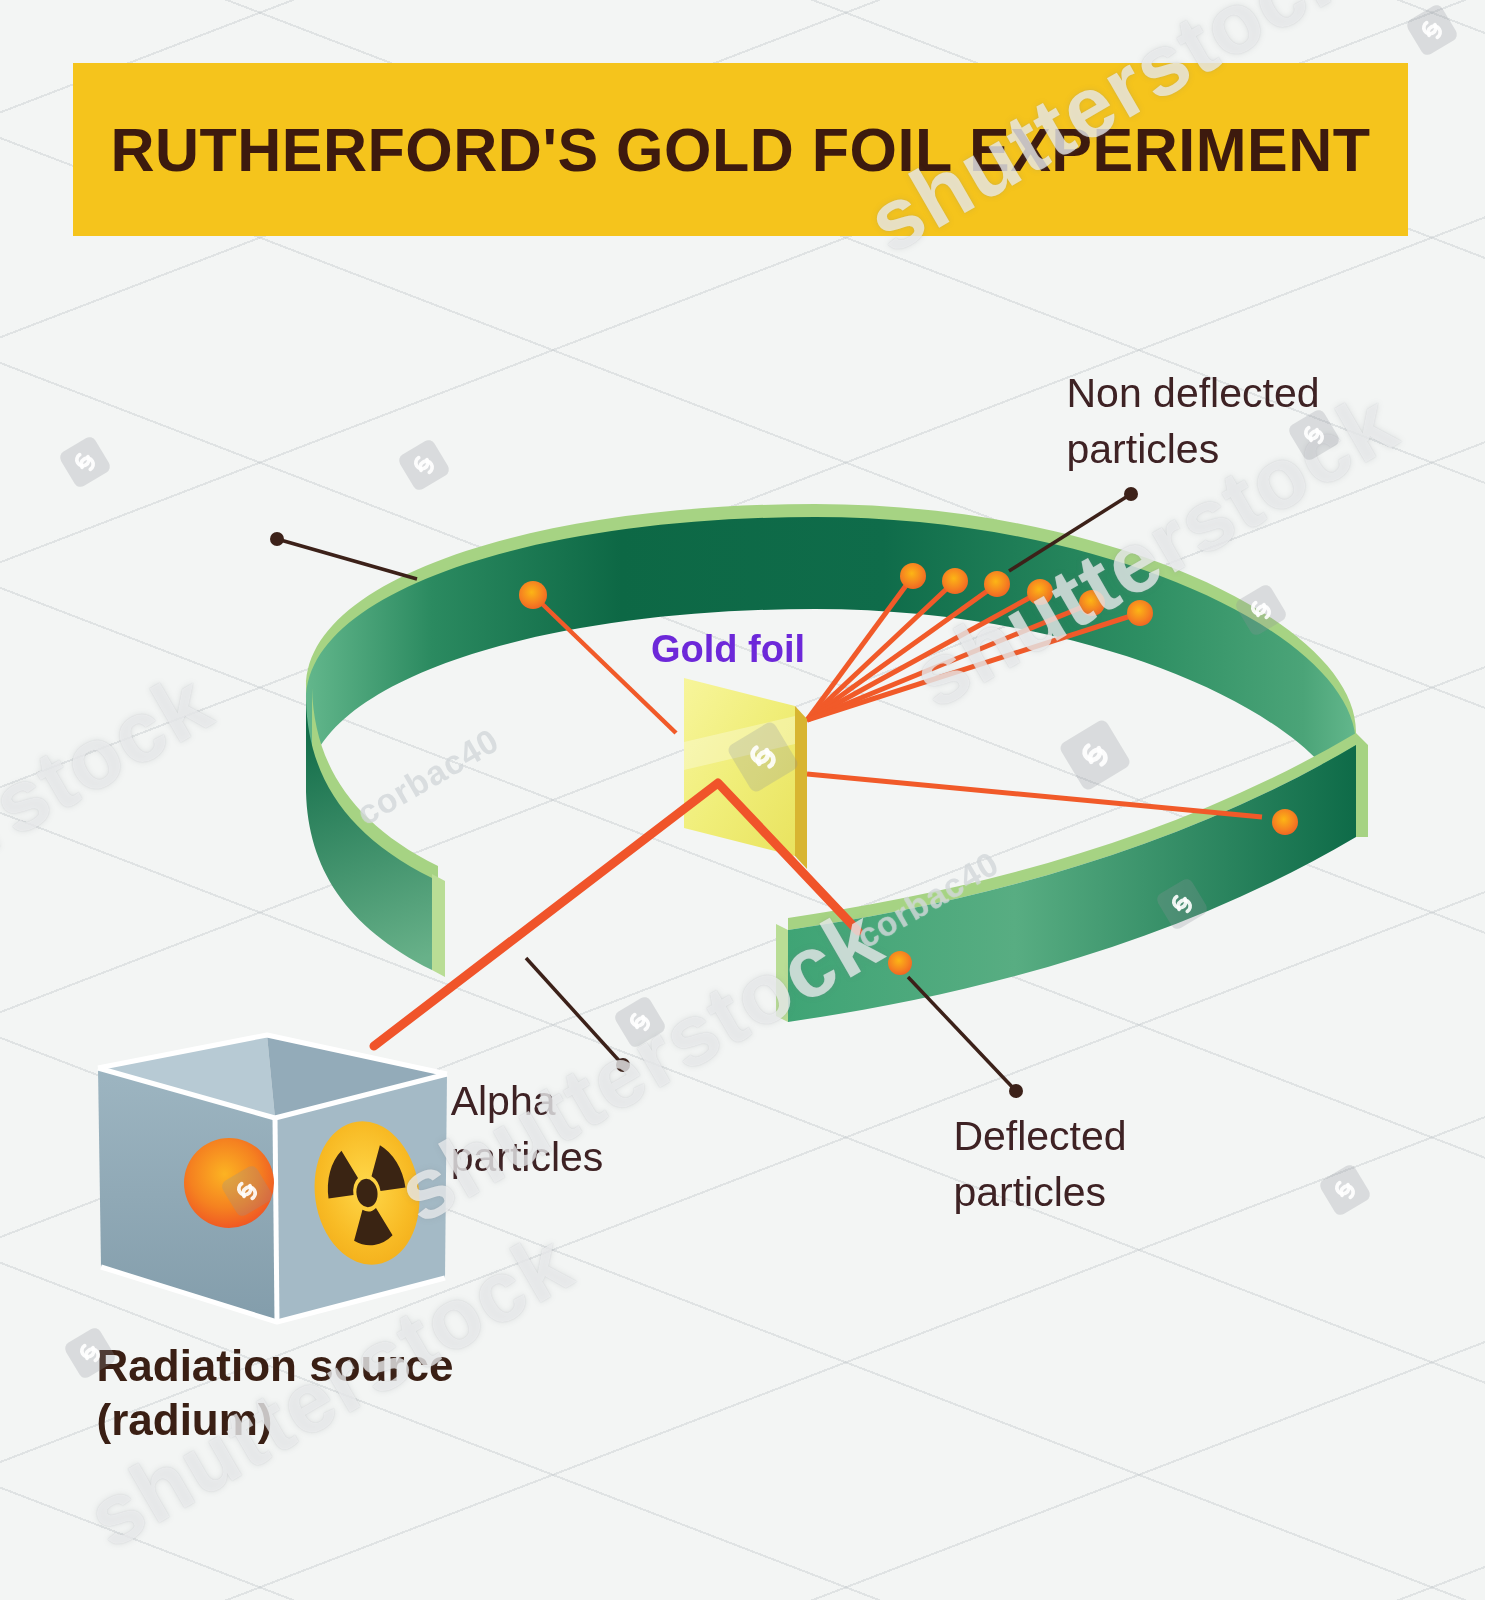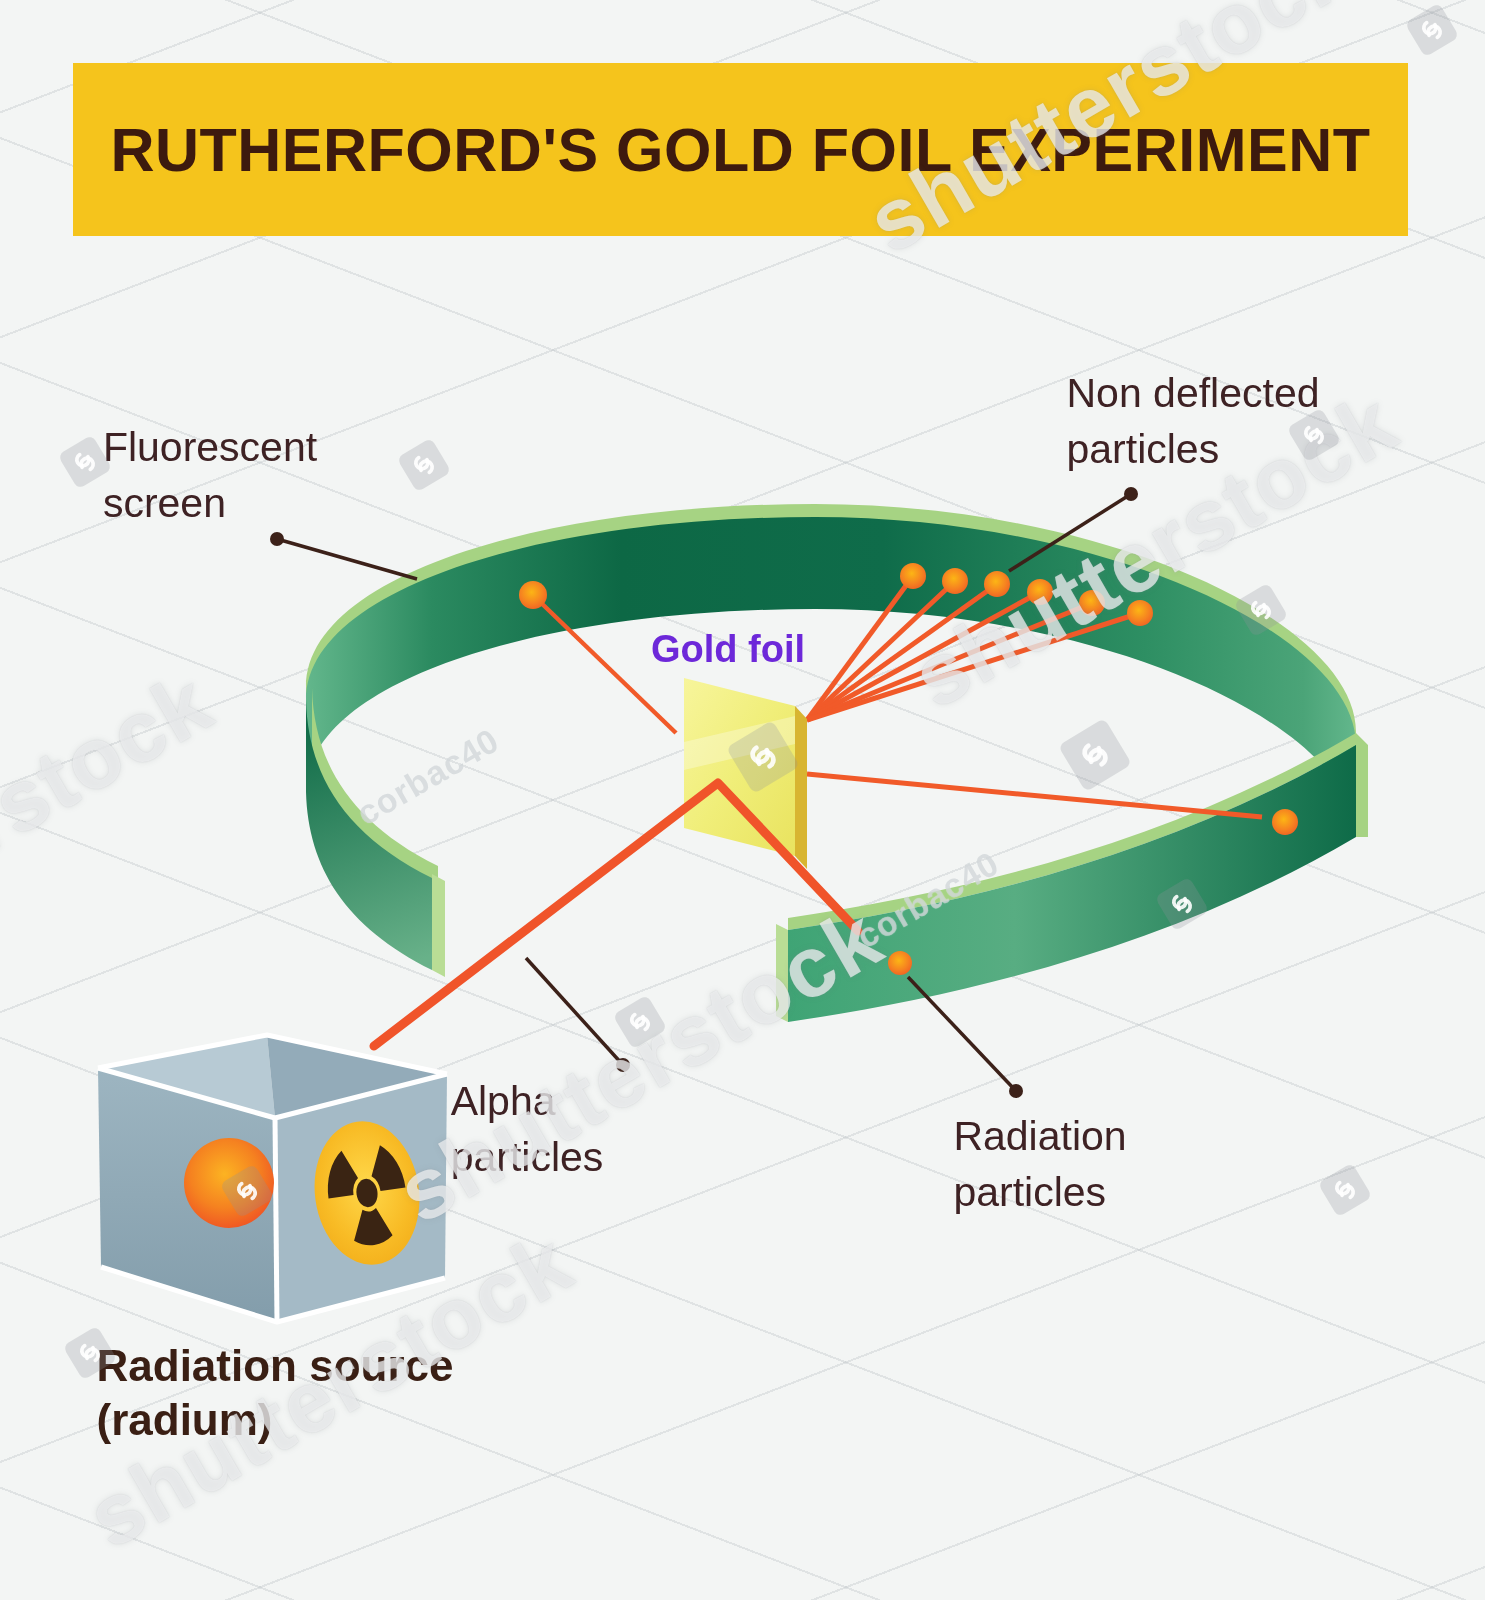--- a/index.html
+++ b/index.html
@@ -209,35 +209,31 @@
         <circle cx="277" cy="539" r="7" stroke="none"></circle>
       <line x1="1131" y1="494" x2="1009" y2="571"></line>
         <circle cx="1131" cy="494" r="7" stroke="none"></circle>
       <line x1="623" y1="1065" x2="526" y2="958"></line>
         <circle cx="623" cy="1065" r="7" stroke="none"></circle>
       <line x1="1016" y1="1091" x2="908" y2="977"></line>
         <circle cx="1016" cy="1091" r="7" stroke="none"></circle>
     </g>
   </svg>
 
-  <div class="lbl" style="left:210px;top:419px">
-    <div>Fluorescent</div>
-    <div>screen</div>
-  </div>
   <div class="lbl" style="left:1193px;top:365px">
     <div>Non deflected</div>
     <div>particles</div>
   </div>
   <div class="lbl-gold" style="left:728px;top:628px">Gold foil</div>
   <div class="lbl" style="left:527px;top:1073px">
     <div>Alpha</div>
     <div>particles</div>
   </div>
   <div class="lbl" style="left:1040px;top:1108px">
-    <div>Radiation</div>
+    <div>Deflected</div>
     <div>particles</div>
   </div>
   <div class="lbl bold" style="left:275px;top:1339px;font-size:44px;line-height:54px">
     <div>Radiation source</div>
     <div>(radium)</div>
   </div>
 
   <div class="wm-layer">
     <div class="wm-big" style="left:1110px;top:95px">shutterstock</div>
     <div class="wm-big" style="left:1155px;top:550px">shutterstock</div>

